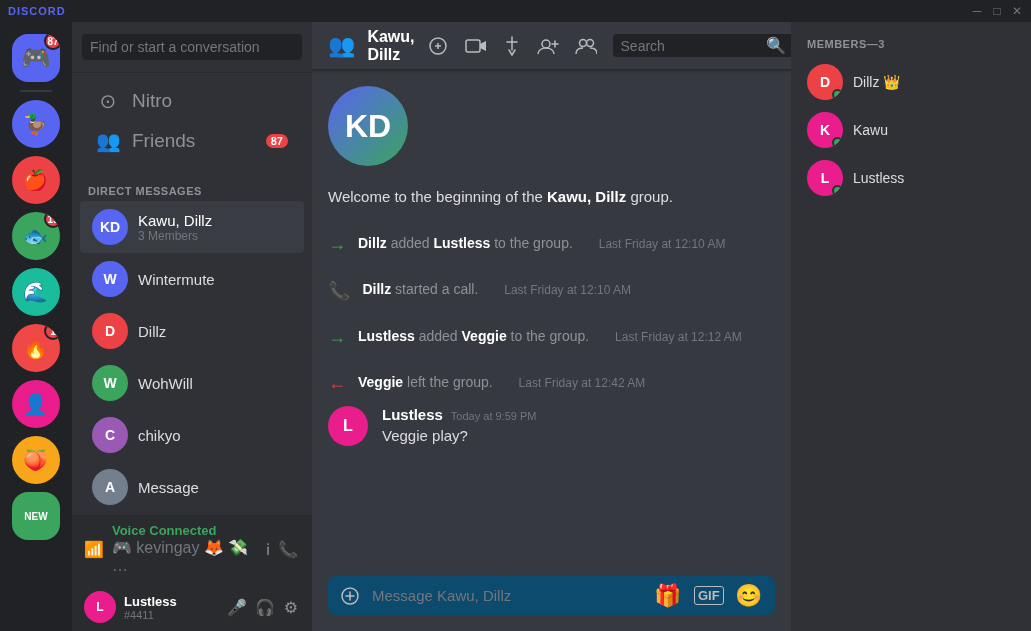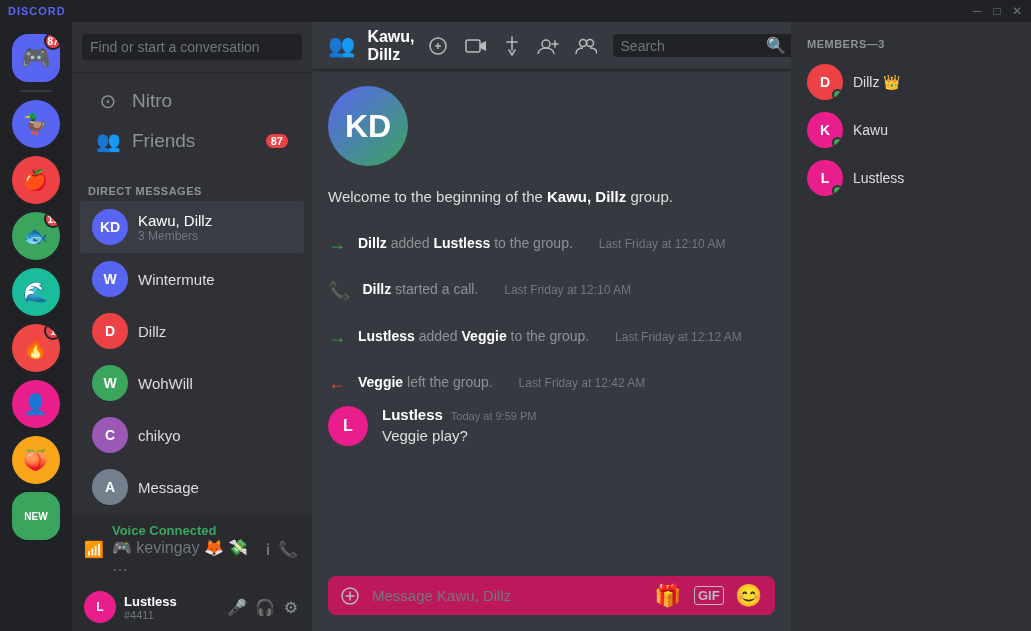--- a/index.html
+++ b/index.html
@@ -370,21 +370,21 @@
     .chat-message .msg-author { font-weight: 600; color: #fff; font-size: 15px; }
     .chat-message .msg-time { font-size: 11px; color: #72767d; }
     .chat-message .msg-text { color: #dcddde; font-size: 15px; line-height: 1.4; }
 
     
     .chat-input-area {
       padding: 8px 16px 16px;
       flex-shrink: 0;
     }
     .chat-input-box {
-      background: #be185d;
+      background: #0c4a6e;
       border-radius: 8px;
       display: flex;
       align-items: center;
       padding: 0 8px;
       gap: 8px;
     }
     .chat-input-box .input-btn {
       background: none;
       border: none;
       color: #b9bbbe;

